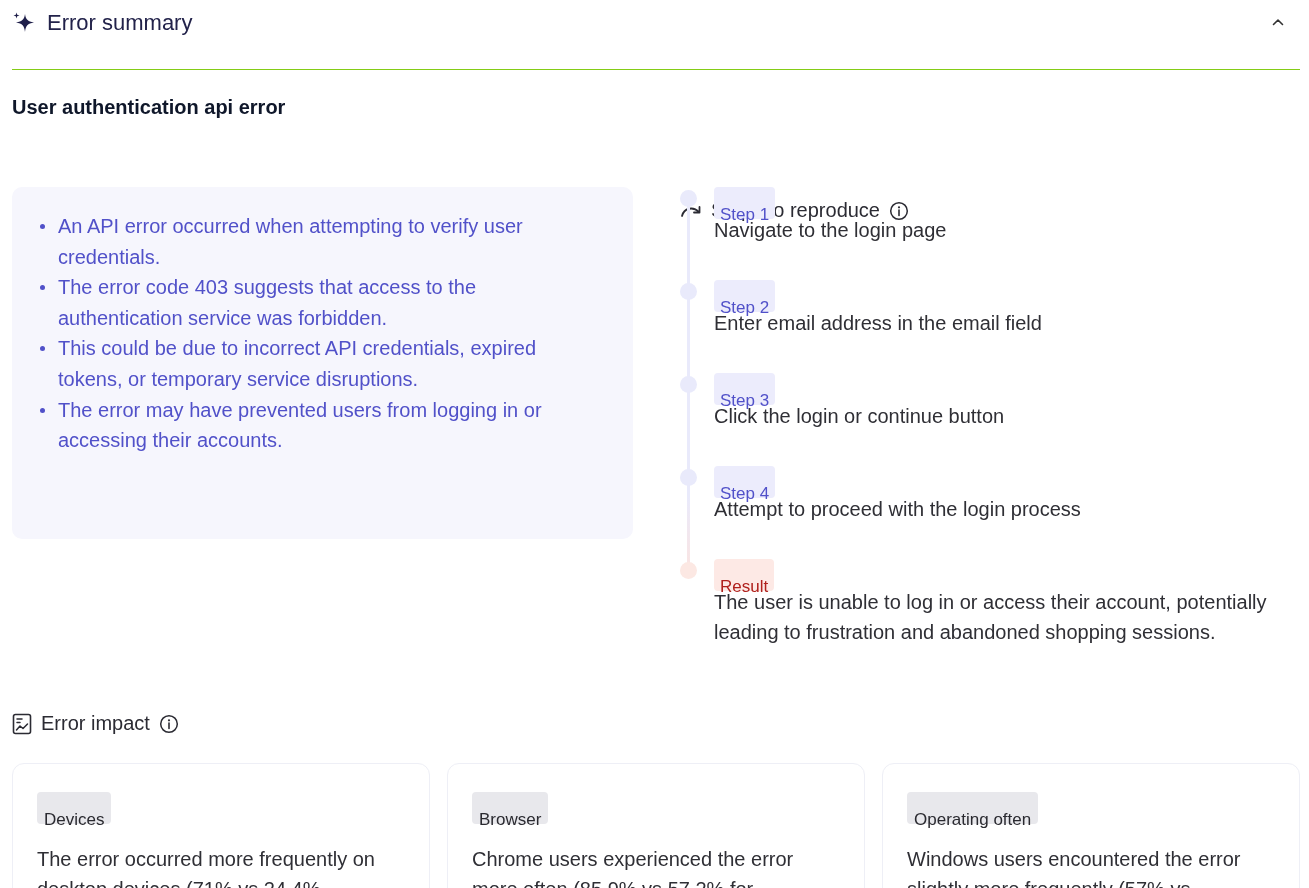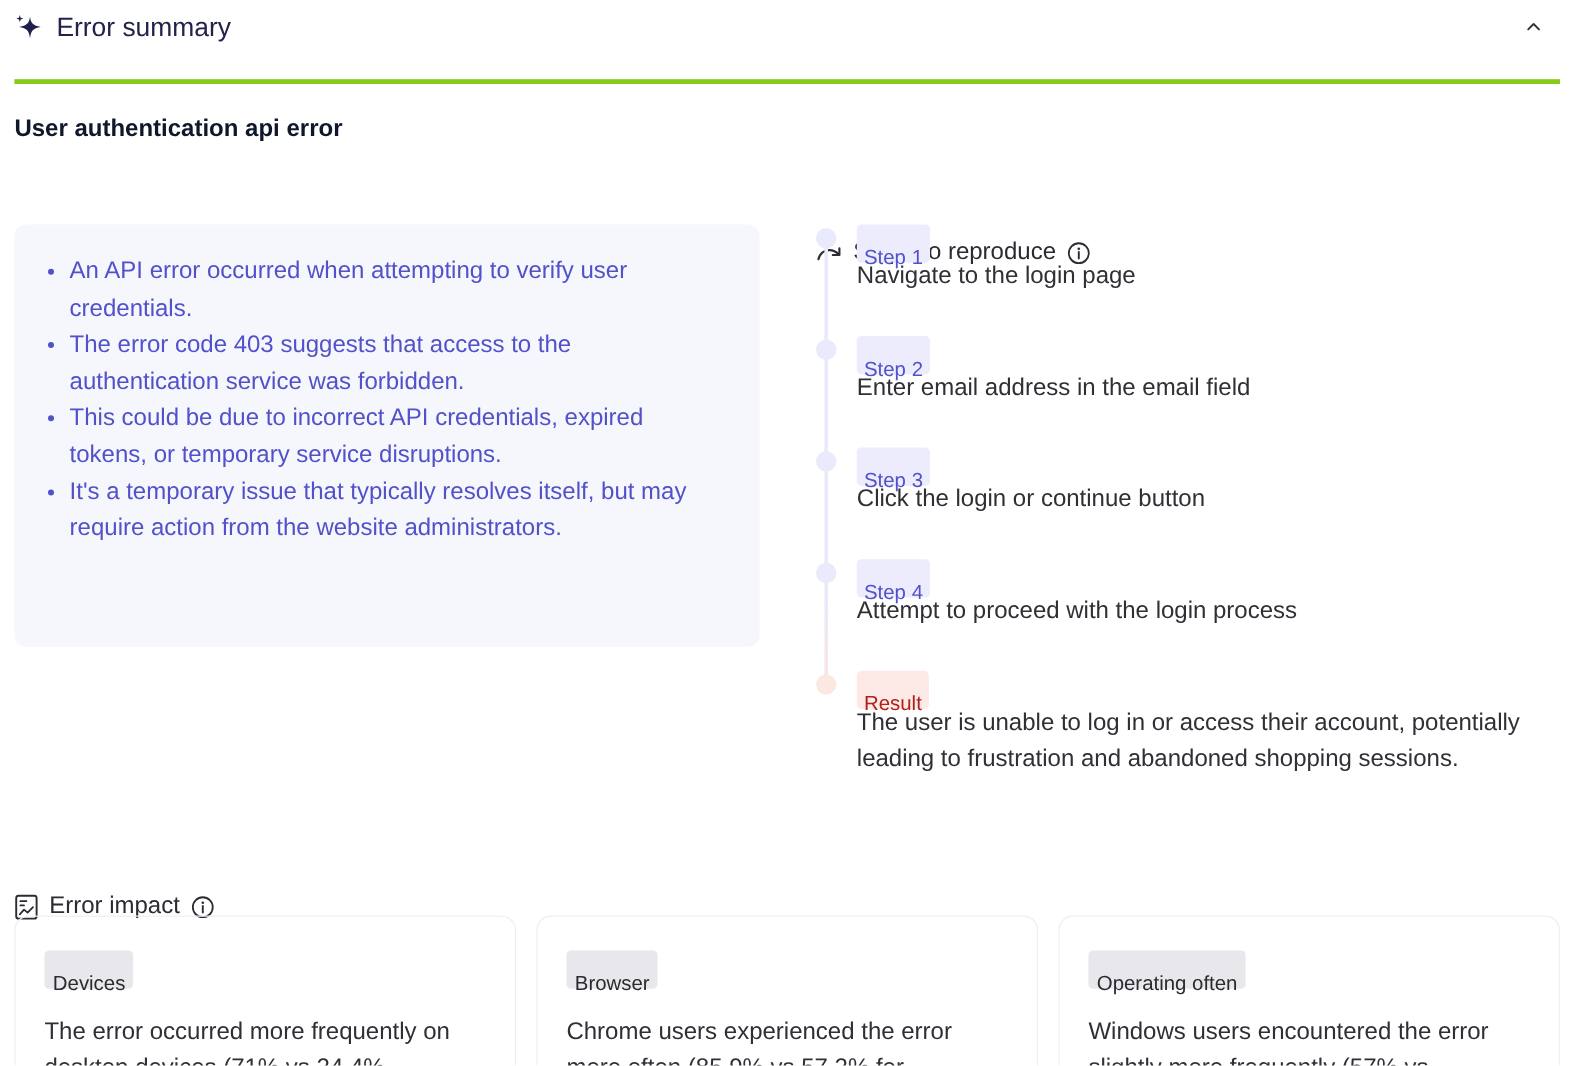--- a/index.html
+++ b/index.html
@@ -1,19 +1,19 @@
 <!DOCTYPE html>
 <html><head>
 <meta charset="utf-8">
 <style>
   * { box-sizing: border-box; margin: 0; padding: 0; }
   html, body { width: 1309px; height: 888px; overflow: hidden; background: #ffffff; }
   body { font-family: "Liberation Sans", "DejaVu Sans", sans-serif; color: #2b2b33; position: relative; }
 
-  .header { position: absolute; left: 12px; top: 0; width: 1288px; height: 70px; border-bottom: 4px solid #84cc16; }
+  .header { position: absolute; left: 12px; top: 0; width: 1288px; height: 70px; border-bottom: 1px solid #84cc16; }
   .header .spark { position: absolute; left: 0; top: 11px; width: 24px; height: 24px; }
   .header .title { position: absolute; left: 35px; top: 10px; font-size: 22px; color: #22224a; }
   .header .chev { position: absolute; right: 14px; top: 14px; width: 16px; height: 16px; cursor: pointer; }
 
   .issue-title { position: absolute; left: 12px; top: 96px; font-size: 20px; font-weight: bold; color: #0f172a; }
 
   .sec-head { position: absolute; display: flex; align-items: center; font-size: 20px; color: #2b2b33; }
   .sec-head svg { margin-right: 9px; }
   .sec-head .info { margin-left: 9px; }
 
@@ -24,21 +24,21 @@
 
   .timeline { position: absolute; left: 680px; top: 187px; width: 620px; }
   .tl-line { position: absolute; left: 7px; top: 10px; width: 3px; height: 375px; background: linear-gradient(#e9eafb 0%, #e9eafb 80%, #fbe4e1 100%); }
   .step { position: absolute; left: 0; }
   .step .dot { position: absolute; left: 0; top: 3px; width: 17px; height: 17px; border-radius: 50%; background: #e9eafb; }
   .step.result .dot { background: #fce8e3; }
   .step .badge { position: absolute; left: 34px; top: 0; padding: 16px 6px; height: 15px; line-height: 23px; font-size: 17px; border-radius: 4px; background: #ececfc; color: #5151c9; white-space: nowrap; }
   .step.result .badge { background: #fde9e5; color: #b0201c; }
   .step .text { position: absolute; left: 34px; top: 29px; width: 570px; font-size: 20px; line-height: 29.5px; color: #2f2f35; }
 
-  .impact-head { position: absolute; left: 12px; top: 744px; justify-content: center; }
+  .impact-head { position: absolute; left: 12px; top: 712px; justify-content: center; }
   .card { position: absolute; top: 763px; width: 418px; height: 140px; border: 1px solid #eeeff6; border-radius: 12px; padding: 28px 24px 0 24px; }
   .card .tag { display: inline-block; padding: 16px 7px; height: 24px; line-height: 24px; background: #e8e8ec; border-radius: 4px; font-size: 17px; color: #2a2a30; }
   .card .desc { margin-top: 16px; font-size: 20px; line-height: 29.5px; color: #2f2f35; }
 </style>
 </head>
 <body>
 
 <div class="header">
   <svg class="spark" viewBox="0 0 24 24">
     <path d="M13 3 C13.8 8.5 15.5 10.2 22 11.5 C15.5 12.8 13.8 14.5 13 21 C12.2 14.5 10.5 12.8 4 11.5 C10.5 10.2 12.2 8.5 13 3 Z" fill="#1f1f4a"></path>
@@ -58,21 +58,21 @@
     <path d="M14.5 14.5 L19.5 19.5" stroke="#2b2b33" stroke-width="1.8" stroke-linecap="round"></path>
   </svg>
   <span>Issue overview</span>
 </div>
 
 <div class="overview-box">
   <ul>
     <li>An API error occurred when attempting to verify user credentials.</li>
     <li>The error code 403 suggests that access to the authentication service was forbidden.</li>
     <li>This could be due to incorrect API credentials, expired tokens, or temporary service disruptions.</li>
-    <li>It's a temporary issue that typically resolves itself, but may require action from the website administrators.</li>
+    <li>The error may have prevented users from logging in or accessing their accounts.</li>
   </ul>
 </div>
 
 <div class="sec-head" style="left:680px; top:163px;margin-top:36px;">
   <svg width="22" height="22" viewBox="0 0 22 22">
     <path d="M2 16 C4 8 13 6 19 12" fill="none" stroke="#2b2b33" stroke-width="1.8" stroke-linecap="round"></path>
     <path d="M19.5 7 L19.5 12.5 L14 12.5" fill="none" stroke="#2b2b33" stroke-width="1.8" stroke-linecap="round" stroke-linejoin="round"></path>
   </svg>
   <span>Steps to reproduce</span>
   <svg class="info" width="20" height="20" viewBox="0 0 20 20">

